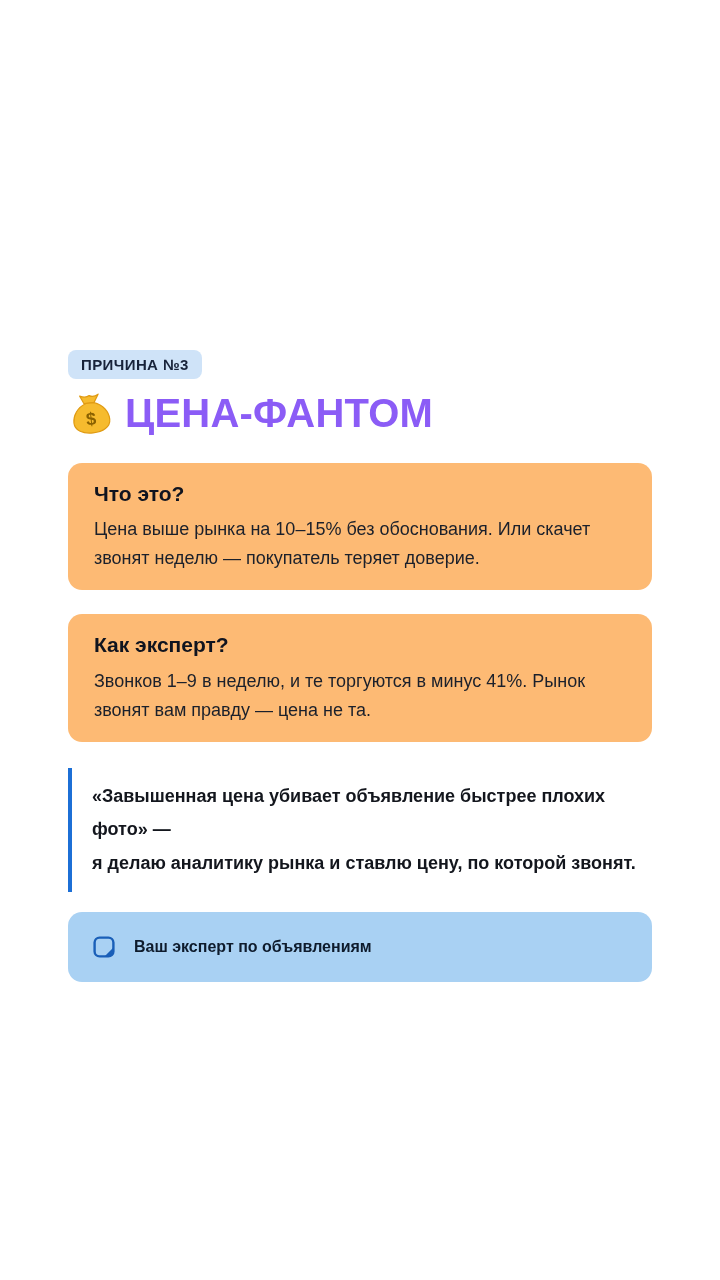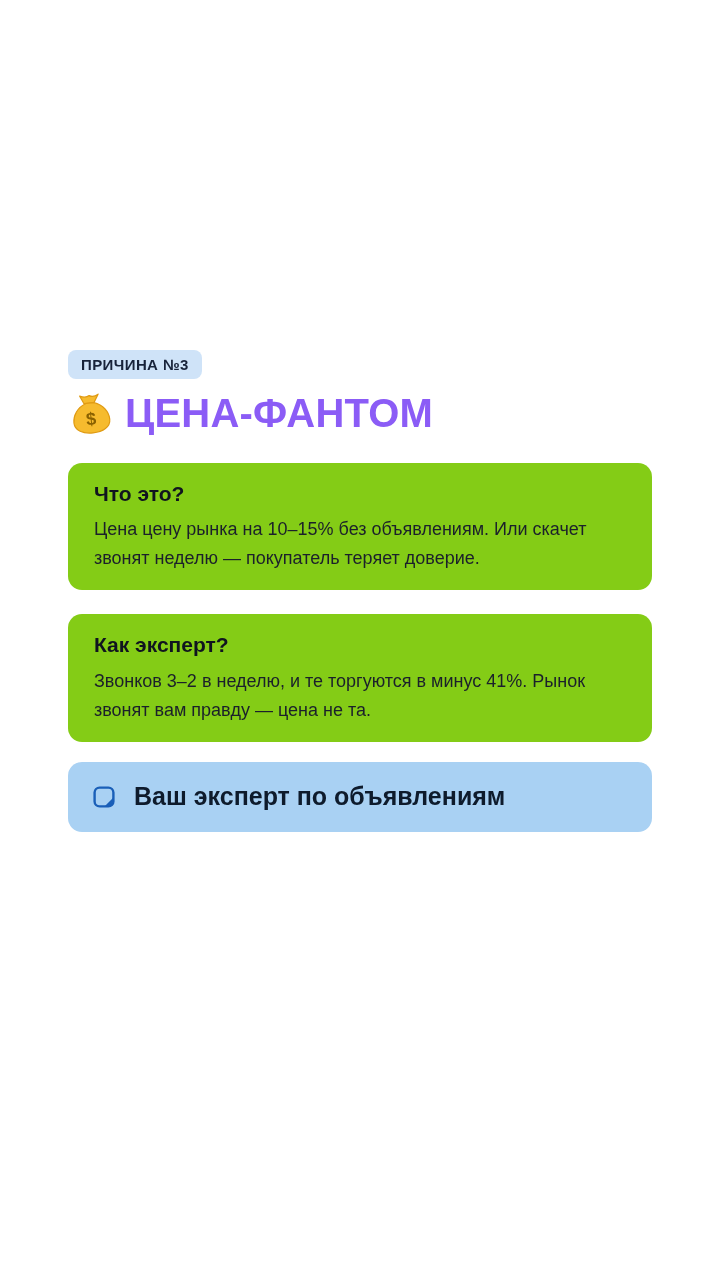--- a/index.html
+++ b/index.html
@@ -36,21 +36,21 @@
   }
   .money-bag { transform: rotate(-6deg); flex: 0 0 auto; }
   .title {
     font-size: 40px;
     font-weight: 800;
     color: #8b5cf6;
     letter-spacing: 0.2px;
     white-space: nowrap;
   }
   .card {
-    background: #84cc16;
+    background: #fdba74;
     border-radius: 14px;
     padding: 19px 26px 17px 26px;
     margin-top: 27px;
   }
   .card + .card { margin-top: 24px; }
   .card-heading {
     font-size: 21px;
     font-weight: 700;
     color: #10141F;
     line-height: 1.15;
@@ -76,21 +76,21 @@
     background: #A9D1F3;
     border-radius: 14px;
     height: 70px;
     display: flex;
     align-items: center;
     padding: 0 24px;
     gap: 18px;
   }
   .note-icon { flex: 0 0 auto; display: block; }
   .footer-label {
-    font-size: 25px;
+    font-size: 16px;
     font-weight: 600;
     color: #0E1B2C;
   }
 </style>
 </head>
 <body>
 
 <div class="canvas">
   <div class="content">
 
@@ -100,28 +100,29 @@
       <svg class="money-bag" width="46" height="46" viewBox="0 0 46 46">
         <path d="M17 13 L27 13 L32 5 Q27 8 23 5.5 Q19 8 13.5 5 Z" fill="#F6BB2E" stroke="#E09B13" stroke-width="1.2" stroke-linejoin="round"></path>
         <path d="M19 13 C10 16 5 24 5 31 C5 39 13 43 23 43 C33 43 41 39 41 31 C41 24 36 16 27 13 Z" fill="#F6BB2E" stroke="#E09B13" stroke-width="1.2"></path>
         <text x="22.5" y="35" font-size="18" font-weight="bold" fill="#8A6100" text-anchor="middle" font-family="Liberation Sans, sans-serif">$</text>
       </svg>
       <span class="title">ЦЕНА-ФАНТОМ</span>
     </div>
 
     <div class="card">
       <div class="card-heading">Что это?</div>
-      <div class="card-body"><span>Цена цену рынка на </span><b>10–15%</b><span> без объявлениям. Или скачет</span><br><span>звонят неделю — покупатель теряет доверие.</span></div>
+      <div class="card-body"><span>Цена выше рынка на </span><b>10–15%</b><span> без обоснования. Или скачет</span><br><span>звонят неделю — покупатель теряет доверие.</span></div>
     </div>
 
     <div class="card">
       <div class="card-heading">Как эксперт?</div>
-      <div class="card-body"><span>Звонков </span><b>3–2 в неделю</b><span>, и те торгуются в минус 41%. Рынок</span><br><span>звонят вам правду — цена не та.</span></div>
+      <div class="card-body"><span>Звонков </span><b>1–9 в неделю</b><span>, и те торгуются в минус 41%. Рынок</span><br><span>звонят вам правду — цена не та.</span></div>
     </div>
 
+    <div class="quote"><span>«Завышенная цена убивает объявление быстрее плохих фото» —</span><br><span>я делаю аналитику рынка и ставлю цену, по которой звонят.</span></div>
 
     <div class="footer-card">
       <svg class="note-icon" width="24" height="24" viewBox="0 0 24 24">
         <rect x="2.6" y="2.6" width="18.8" height="18.8" rx="5" fill="none" stroke="#1A5FB8" stroke-width="2.4"></rect>
         <path d="M12.5 21.4 L21.4 12.5 L21.4 16.6 A4.8 4.8 0 0 1 16.6 21.4 Z" fill="#1A5FB8"></path>
       </svg>
       <span class="footer-label">Ваш эксперт по объявлениям</span>
     </div>
 
   </div>

